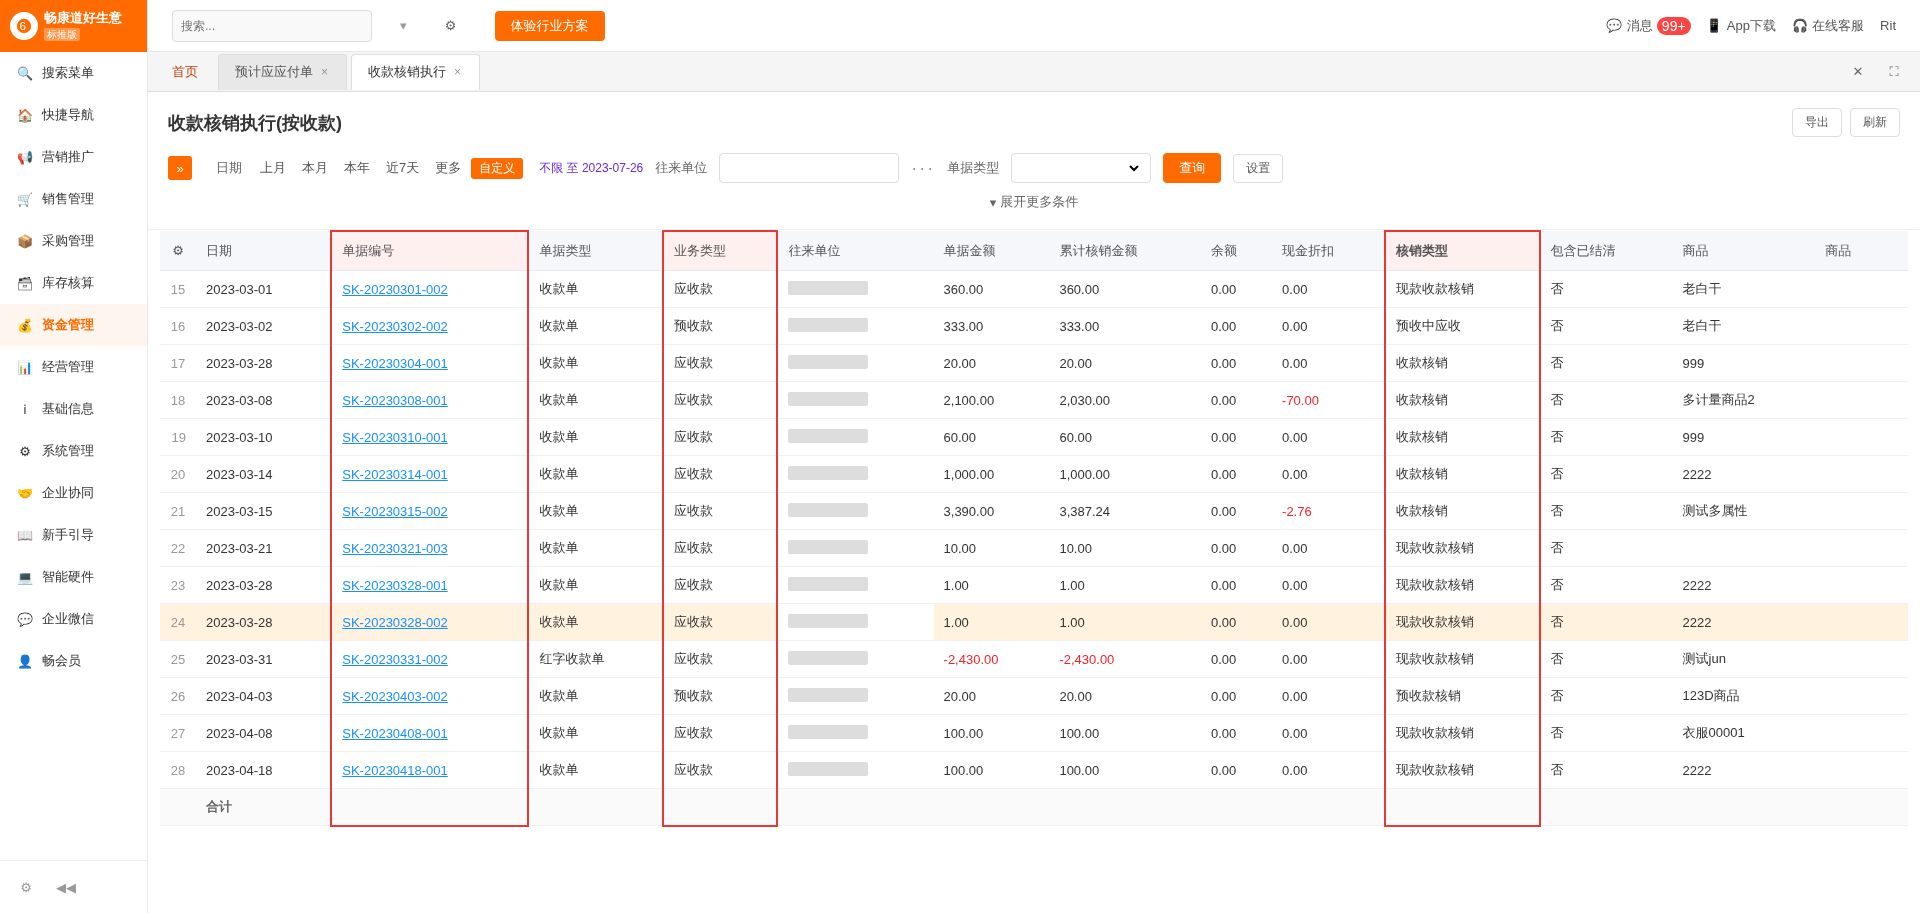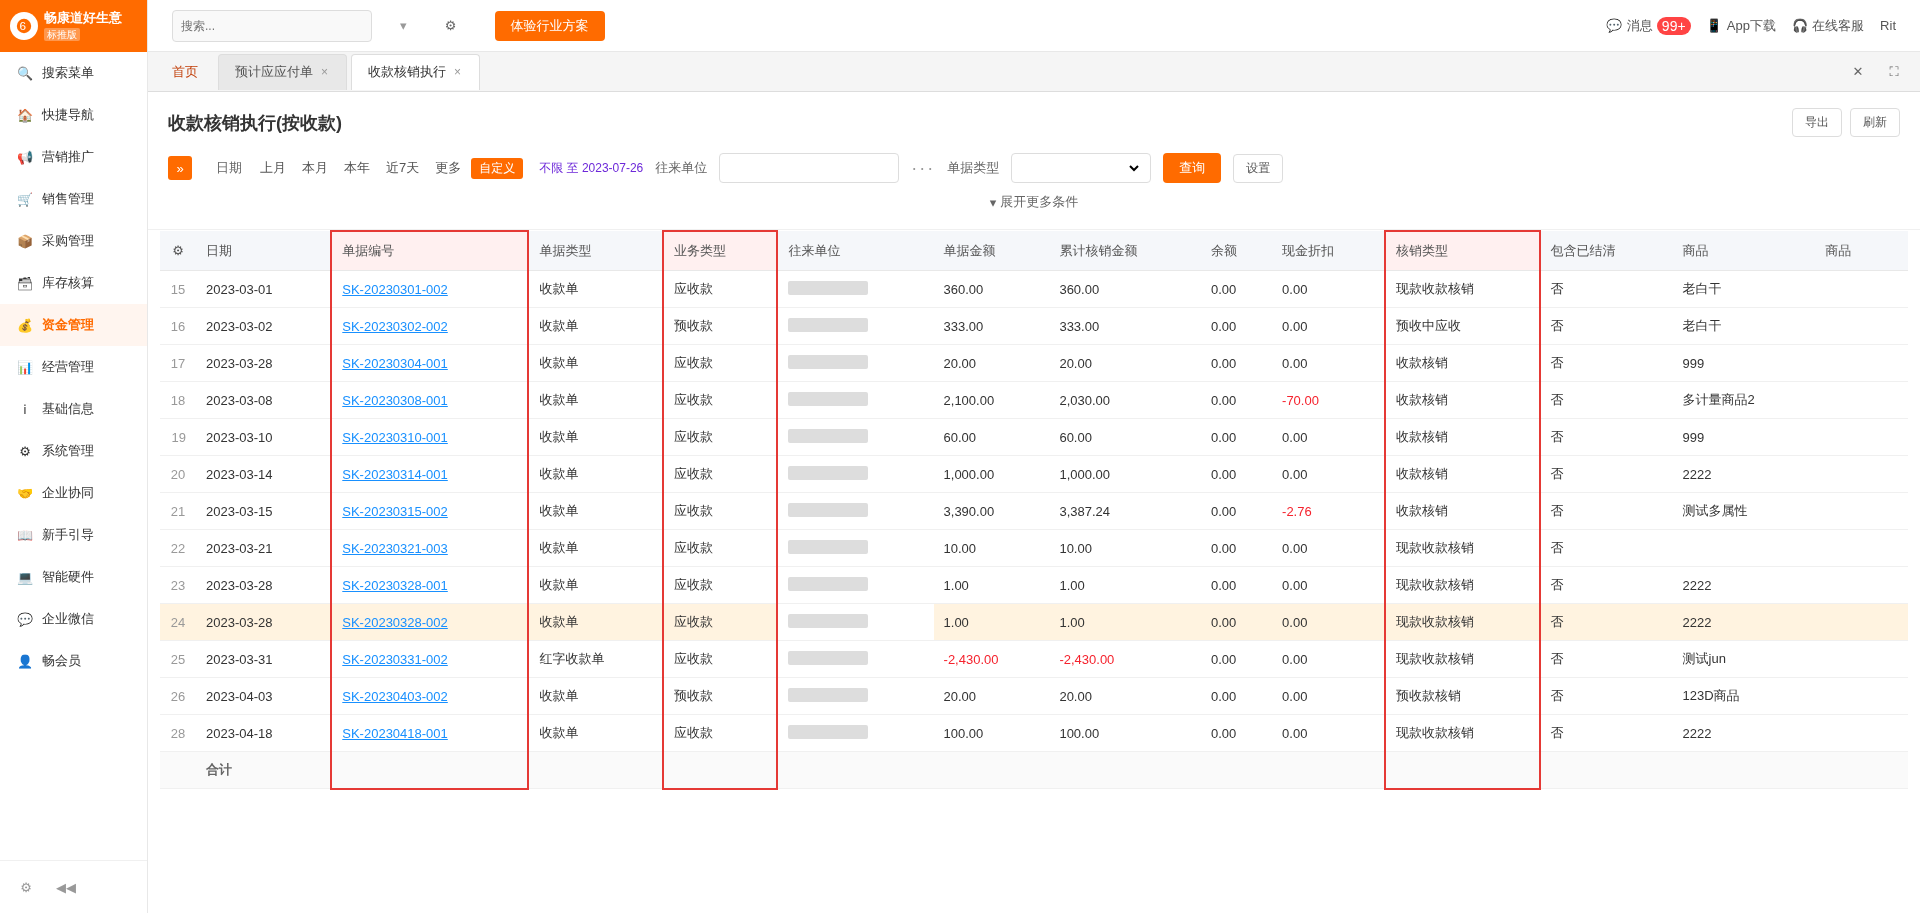--- a/index.html
+++ b/index.html
@@ -77,21 +77,21 @@
     .link { color: #1890ff; cursor: pointer; text-decoration: underline; }
     .text-red { color: #f5222d; }
     .footer-row td { background: #fafafa; font-weight: 500; }
 
     th.bordered-col, td.bordered-col { border-left: 2px solid #e53935 !important; border-right: 2px solid #e53935 !important; }
     thead th.bordered-col { border-top: 2px solid #e53935 !important; }
     .last-row td.bordered-col { border-bottom: 2px solid #e53935 !important; }
     thead th.bordered-col2 { border-top: 2px solid #e53935 !important; border-left: 2px solid #e53935 !important; border-right: 2px solid #e53935 !important; }
     td.bordered-col2, th.bordered-col2 { border-left: 2px solid #e53935 !important; border-right: 2px solid #e53935 !important; }
     .last-row td.bordered-col2 { border-bottom: 2px solid #e53935 !important; }
-    thead th.bordered-col3 { border-top: 2px solid #e53935 !important; border-left: 2px solid #e53935 !important; border-right: 2px solid #e53935 !important; }
+    thead th.bordered-col3 { border-top: 2px solid #e53935 !important; border-left: 2px solid #e53935 !important; border-right: 2px solid #e53935 !important; font-weight: bold; }
     td.bordered-col3, th.bordered-col3 { border-left: 2px solid #e53935 !important; border-right: 2px solid #e53935 !important; }
     .last-row td.bordered-col3 { border-bottom: 2px solid #e53935 !important; }
   </style>
 </head>
 <body>
 
 <div class="sidebar">
   <div class="sidebar-logo">
     <div class="sidebar-logo-icon">
       <svg viewBox="0 0 20 20" fill="#ff6b00">
@@ -498,20 +498,38 @@
     <td class="">20.00</td>
     <td class="">20.00</td>
     <td>0.00</td>
     <td class="">0.00</td>
     <td class="bordered-col3">预收款核销</td>
     <td>否</td>
     <td>123D商品</td>
     <td style="min-width:60px;"></td>
   </tr>
             <tr>
+    <td style="text-align:center; color:#999;">27</td>
+    <td>2023-04-08</td>
+    <td class="bordered-col"><a class="link">SK-20230408-001</a></td>
+    <td>收款单</td>
+    <td class="bordered-col2">应收款</td>
+    <td style="color:#ccc; background: linear-gradient(90deg,#ccc 0%, #ccc 100%); -webkit-background-clip:text; background-clip:text;">
+      <span style="display:inline-block; width:80px; height:14px; background:#ddd; border-radius:2px;"></span>
+    </td>
+    <td class="">100.00</td>
+    <td class="">100.00</td>
+    <td>0.00</td>
+    <td class="">0.00</td>
+    <td class="bordered-col3">现款收款核销</td>
+    <td>否</td>
+    <td>衣服00001</td>
+    <td style="min-width:60px;"></td>
+  </tr>
+            <tr>
     <td style="text-align:center; color:#999;">28</td>
     <td>2023-04-18</td>
     <td class="bordered-col"><a class="link">SK-20230418-001</a></td>
     <td>收款单</td>
     <td class="bordered-col2">应收款</td>
     <td style="color:#ccc; background: linear-gradient(90deg,#ccc 0%, #ccc 100%); -webkit-background-clip:text; background-clip:text;">
       <span style="display:inline-block; width:80px; height:14px; background:#ddd; border-radius:2px;"></span>
     </td>
     <td class="">100.00</td>
     <td class="">100.00</td>

